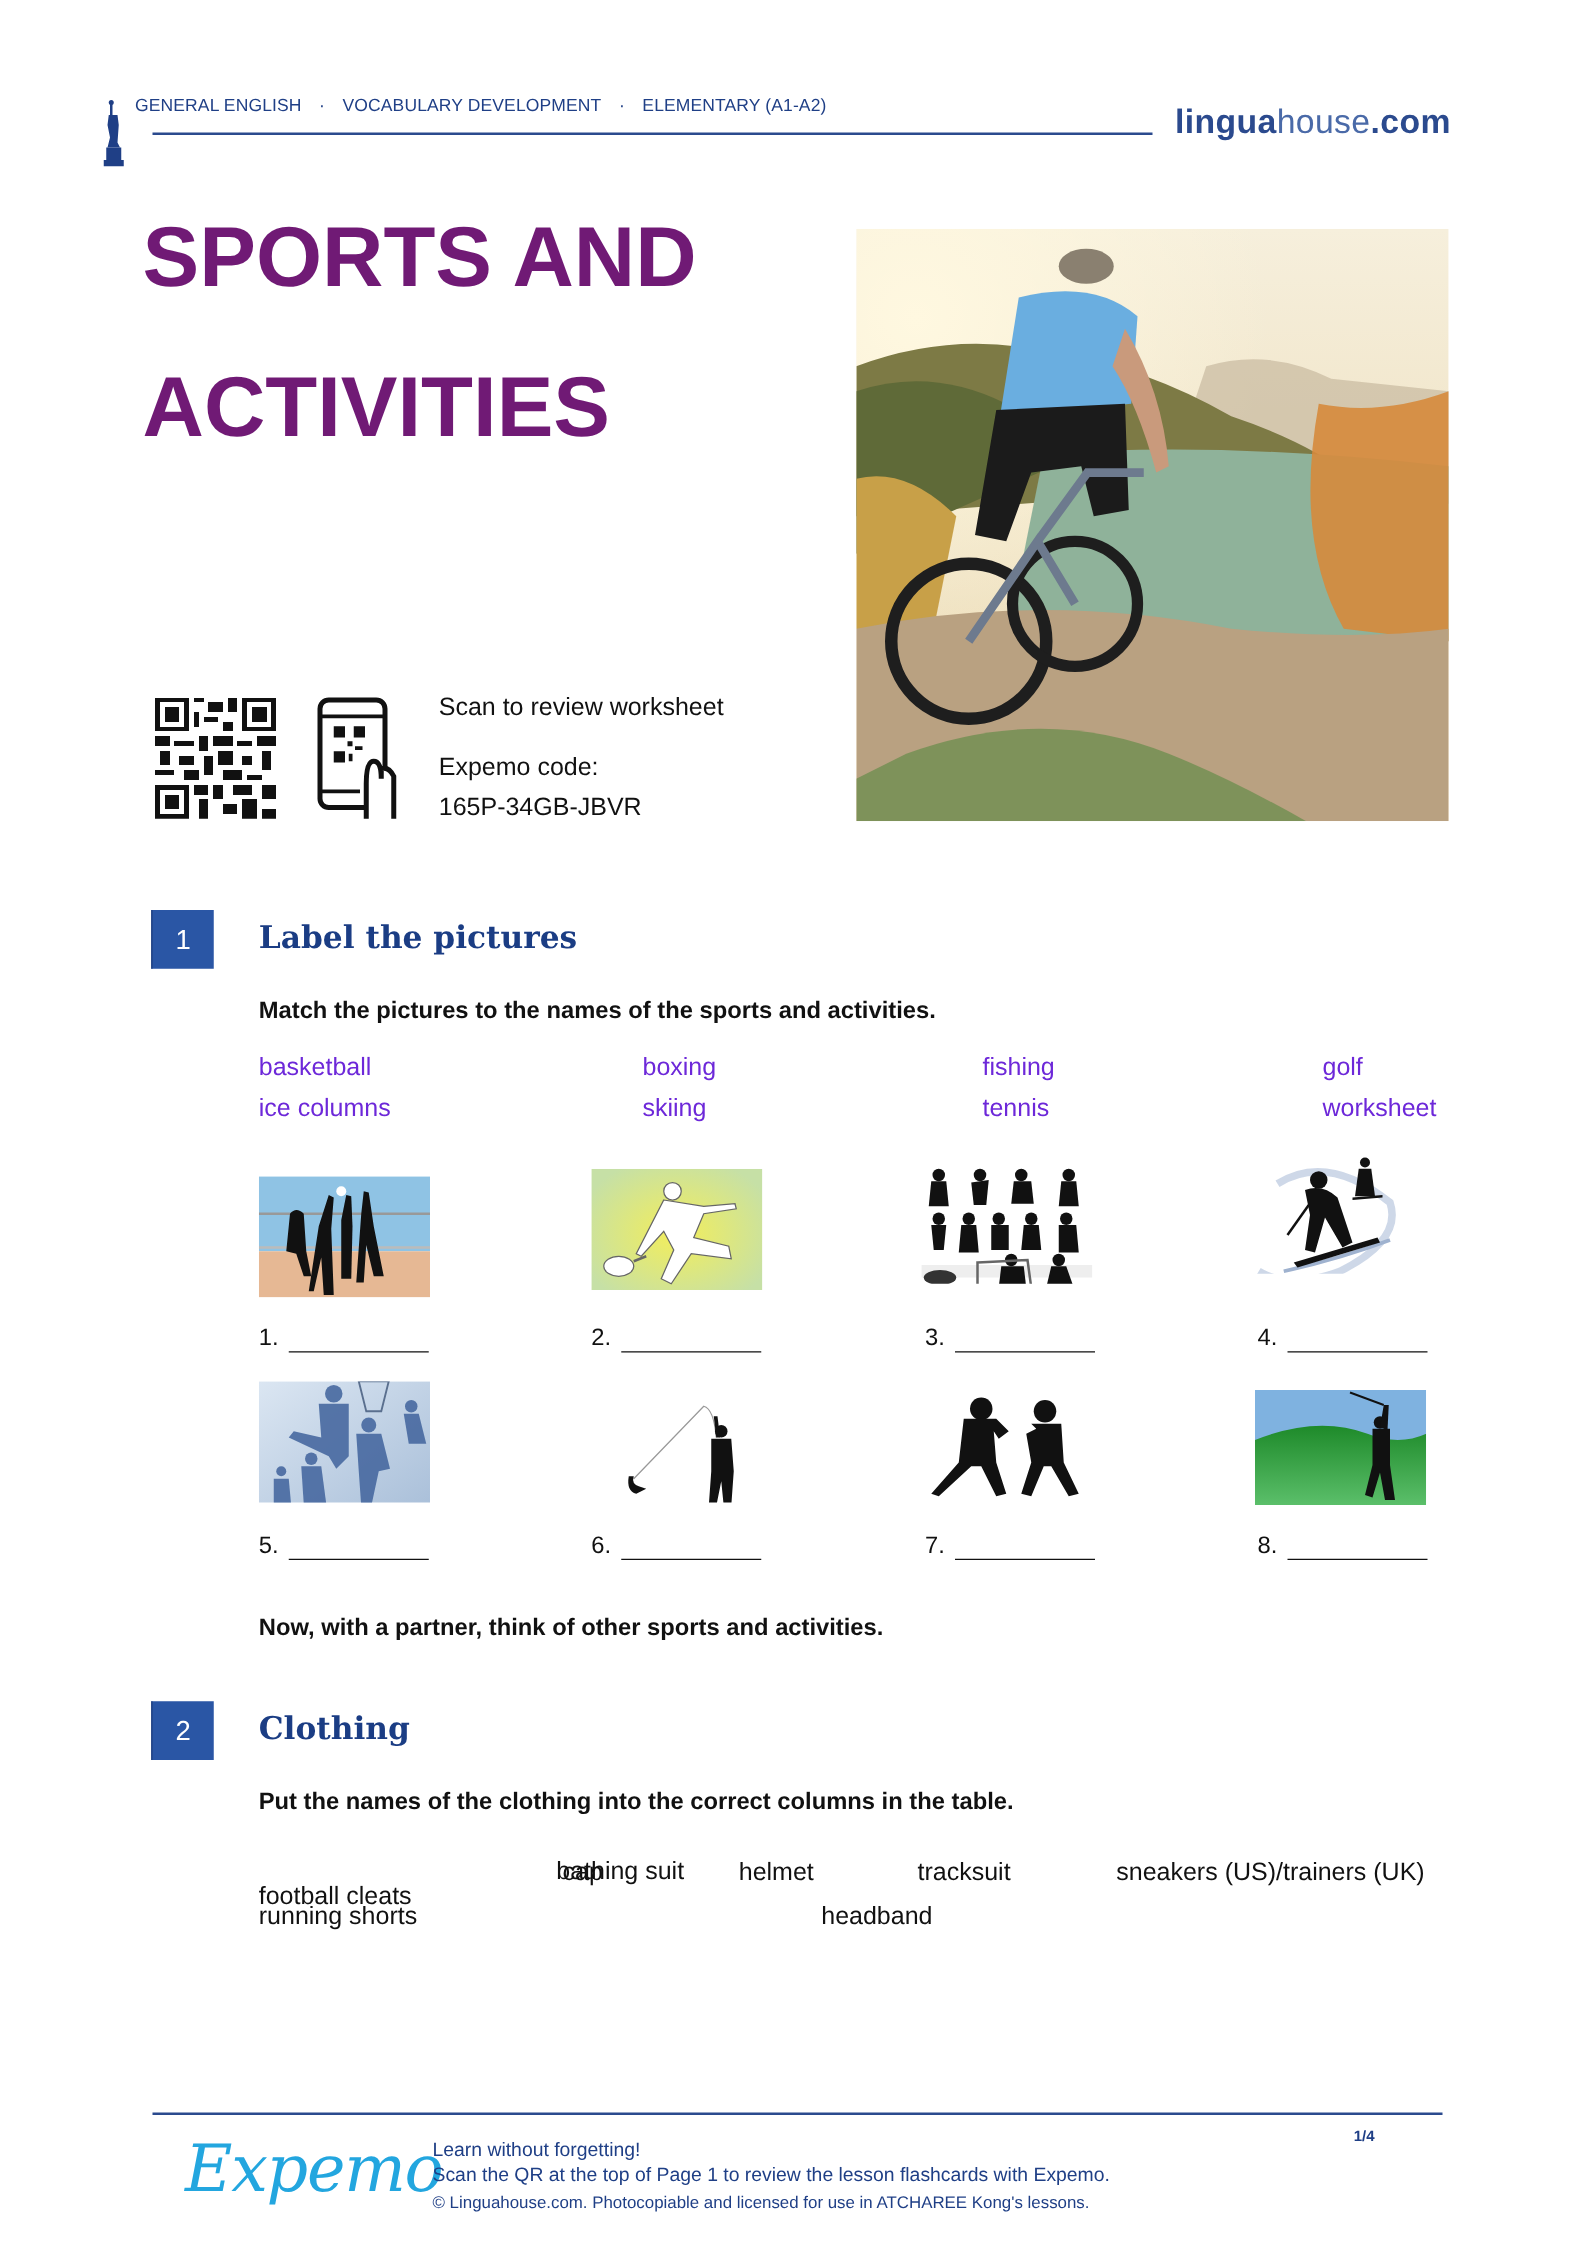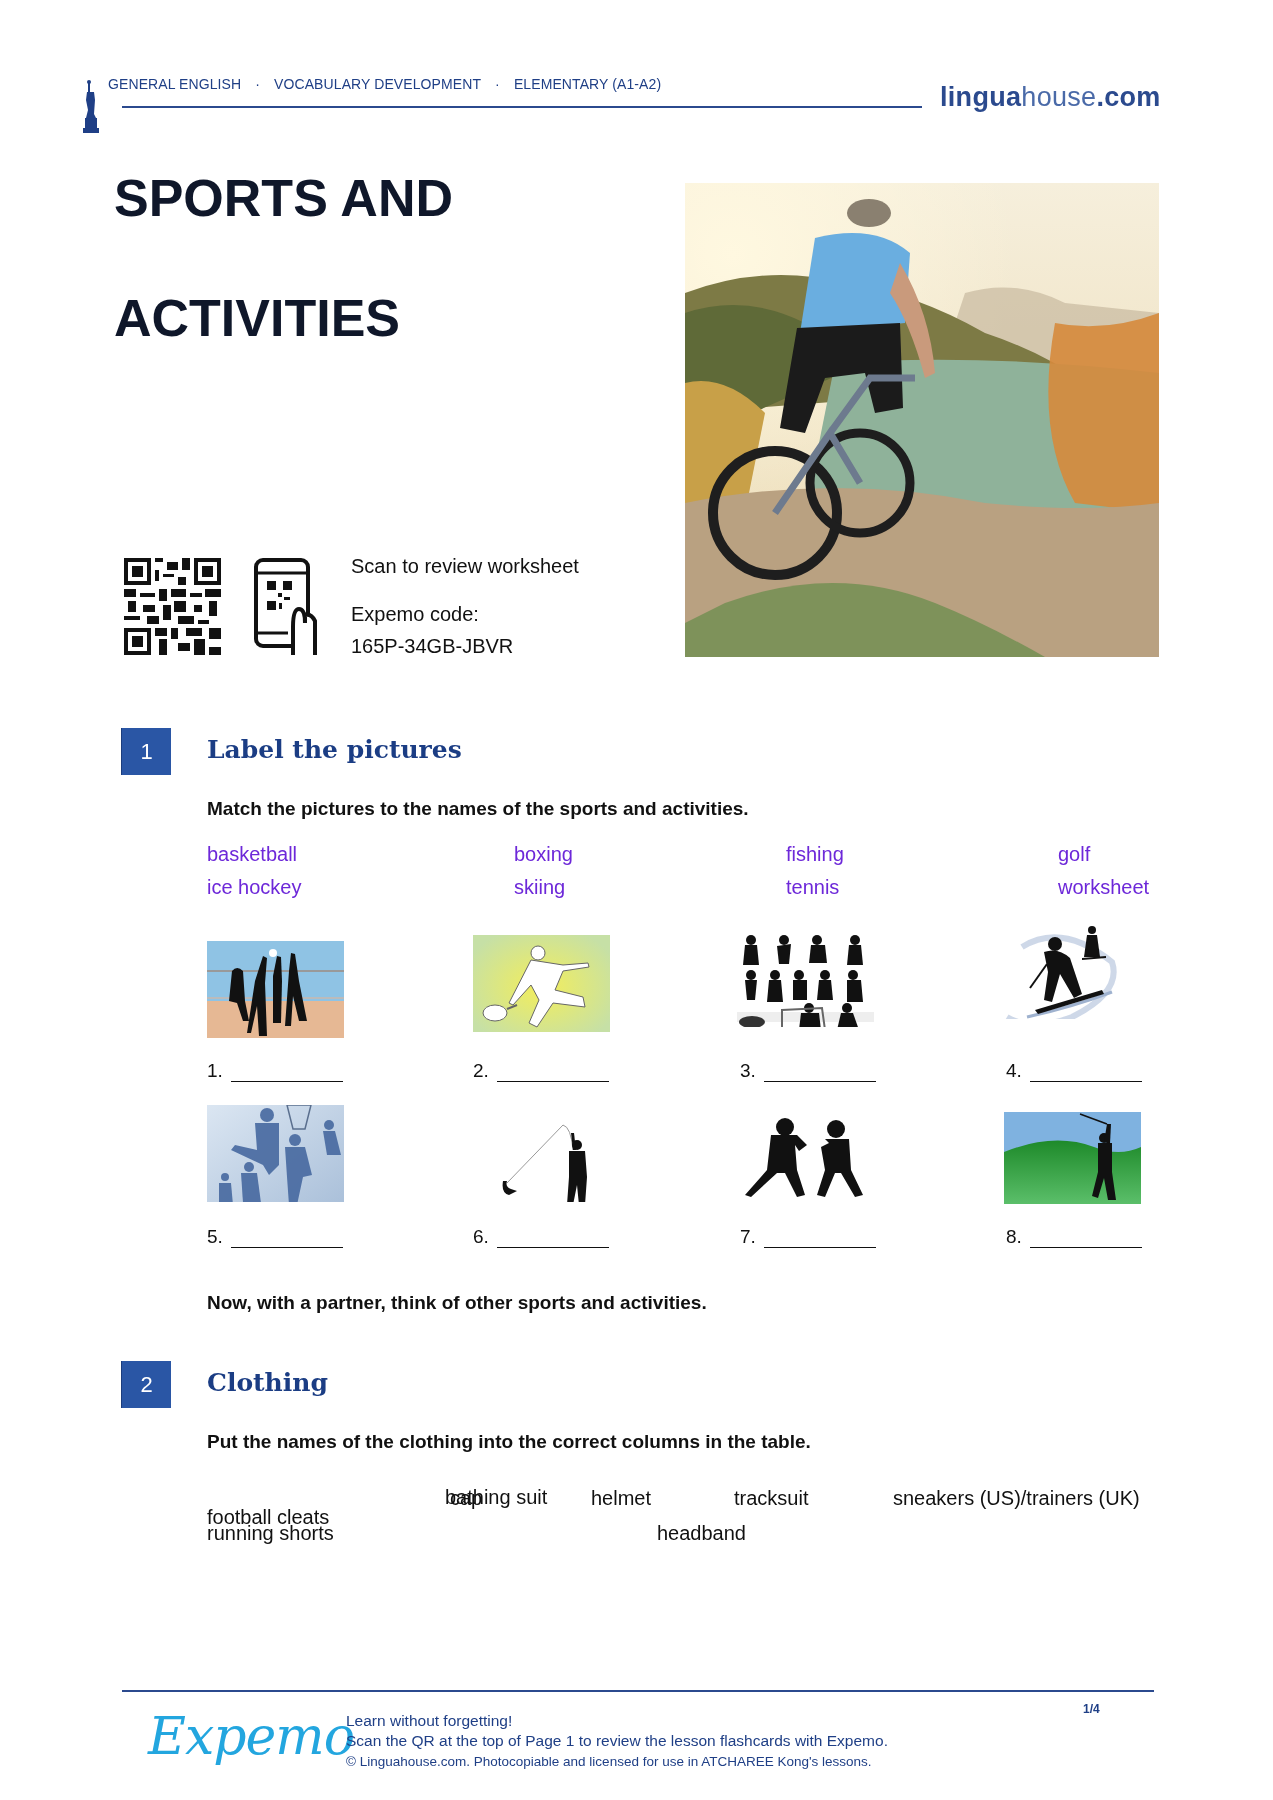--- a/index.html
+++ b/index.html
@@ -5,21 +5,21 @@
   html, body { margin:0; padding:0; background:#ffffff; }
   body { width:1273px; height:1800px; position:relative; overflow:hidden; font-family:"Liberation Sans", sans-serif; color:#1a1a1a; }
   .abs { position:absolute; }
   .hdr-text { left:108px; top:76px; font-size:14px; color:#1f3f86; letter-spacing:0.1px; white-space:nowrap; }
   .hdr-text .dot { margin:0 14px; }
   .hdr-rule { left:122px; top:106px; width:800px; height:2px; background:#2b4a8e; }
   .logo { left:940px; top:82px; font-size:27px; color:#2b4a8e; white-space:nowrap; letter-spacing:0.3px; }
   .logo b { font-weight:bold; }
   .logo .light { font-weight:normal; color:#4a6aa8; }
   .statue { left:82px; top:80px; width:20px; height:54px; }
-  .title { left:114px; font-size:52px; font-weight:bold; color:#0f172a; letter-spacing:0px; line-height:1; white-space:nowrap; }
+  .title { left:114px; font-size:68px; font-weight:bold; color:#701a75; letter-spacing:0px; line-height:1; white-space:nowrap; }
   .photo { left:685px; top:183px; width:474px; height:474px; overflow:hidden; }
   .qr { left:124px; top:558px; width:97px; height:97px; }
   .phone { left:253px; top:557px; width:66px; height:100px; }
   .scan-text { left:351px; font-size:20px; color:#111; white-space:nowrap; }
   .badge { width:49px; height:47px; background:#2a56a5; color:#fff; font-size:22px; text-align:center; line-height:47px; border-left:1px solid #1c3d7d; }
   .sec-title { font-family:"DejaVu Serif", serif; font-weight:bold; font-size:25px; color:#1b3d84; white-space:nowrap; }
   .instr { left:207px; font-size:19px; font-weight:bold; color:#111; white-space:nowrap; }
   .word { font-size:20px; color:#6d28d9; white-space:nowrap; }
   .pic { width:137px; height:97px; overflow:hidden; }
   .lbl { font-size:19px; color:#111; white-space:nowrap; display:flex; align-items:flex-end; }
@@ -151,21 +151,21 @@
 <div class="abs scan-text" style="top:635px;">165P-34GB-JBVR</div>
 
 <div class="abs badge" style="left:121px; top:728px;">1</div>
 <div class="abs sec-title" style="left:207px; top:735px;">Label the pictures</div>
 <div class="abs instr" style="top:798px;">Match the pictures to the names of the sports and activities.</div>
 
 <div class="abs word" style="left:207px; top:843px;">basketball</div>
 <div class="abs word" style="left:514px; top:843px;">boxing</div>
 <div class="abs word" style="left:786px; top:843px;">fishing</div>
 <div class="abs word" style="left:1058px; top:843px;">golf</div>
-<div class="abs word" style="left:207px; top:876px;">ice hockey</div>
+<div class="abs word" style="left:207px; top:876px;">ice columns</div>
 <div class="abs word" style="left:514px; top:876px;">skiing</div>
 <div class="abs word" style="left:786px; top:876px;">tennis</div>
 <div class="abs word" style="left:1058px; top:876px;">worksheet</div>
 
 <div class="abs pic" style="left:207px; top:941px;">
   <svg width="137" height="97" viewBox="0 0 137 97">
     <rect width="137" height="60" fill="#8fc3e4"></rect>
       <rect y="60" width="137" height="37" fill="#e6b894"></rect>
     <line x1="0" y1="30" x2="137" y2="30" stroke="#999" stroke-width="2"></line>
       <line x1="0" y1="57" x2="137" y2="57" stroke="#bbb" stroke-width="2"></line>

